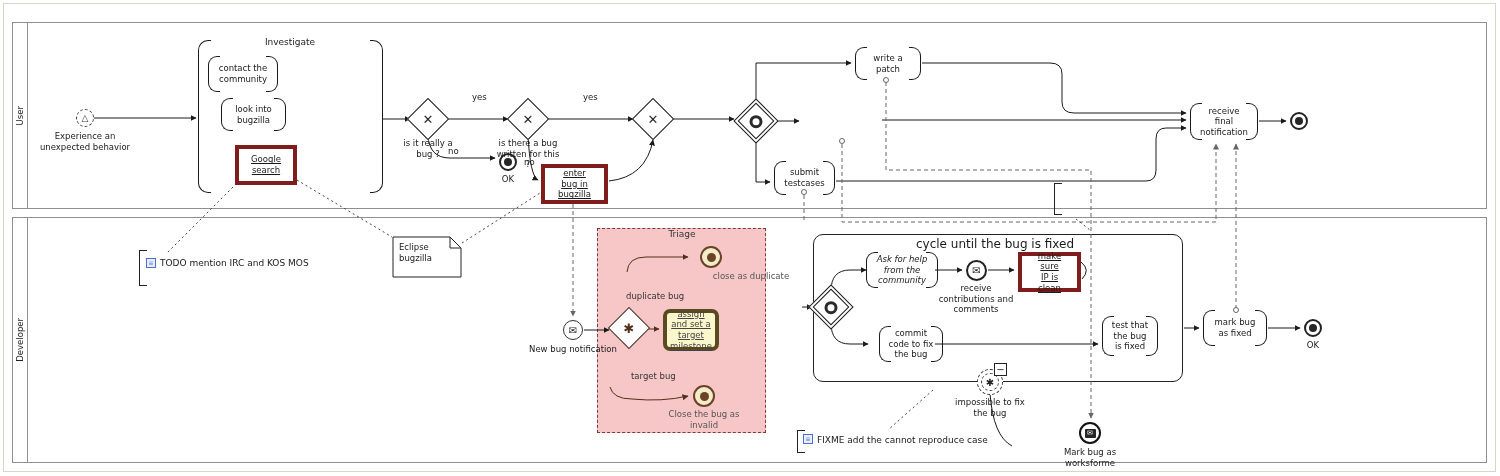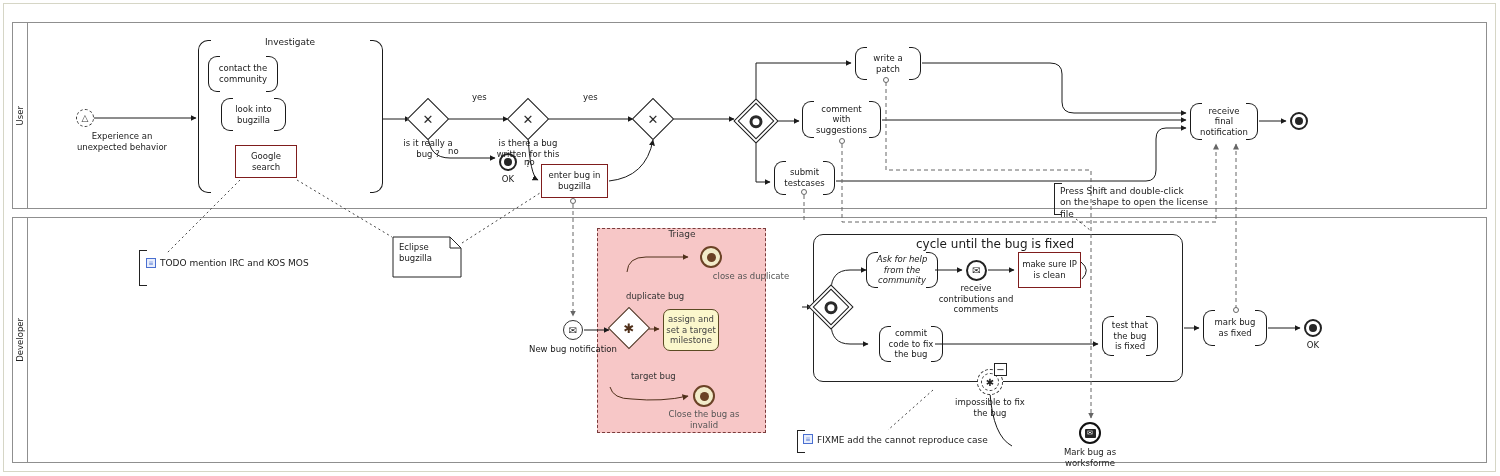--- a/index.html
+++ b/index.html
@@ -14,22 +14,22 @@
                 display:flex; align-items:center; justify-content:center; }
   .vtext { writing-mode:vertical-rl; transform:rotate(180deg); font-size:8.5px; color:#222; }
   .lbl { position:absolute; line-height:1.25; }
   .c { text-align:center; }
   .dim { color:#555; }
   .btask { position:absolute; display:flex; align-items:center; justify-content:center;
            text-align:center; line-height:1.25; padding:0 9px; }
   .btask::before, .btask::after { content:""; position:absolute; top:0; bottom:0; width:11px; }
   .btask::before { left:0; border:1px solid #1a1a1a; border-right:none; border-radius:9px 0 0 9px; }
   .btask::after  { right:0; border:1px solid #1a1a1a; border-left:none; border-radius:0 9px 9px 0; }
-  .rtask { position:absolute; border:1px solid #7f1d1d; background:#fff; display:flex; align-items:center;
-           justify-content:center; text-align:center; line-height:1.25; padding:1px; }
+  .rtask { position:absolute; border:4px solid #7f1d1d; background:#fff; display:flex; align-items:center;
+           justify-content:center; text-align:center; line-height:1.25; padding:16px;text-decoration:underline; }
   .round { border-radius:7px; }
   .gbr { position:absolute; width:13px; border:1px solid #1a1a1a; }
   .gbr.l { border-right:none; border-radius:10px 0 0 10px; }
   .gbr.r { border-left:none; border-radius:0 10px 10px 0; }
   .gw { position:absolute; background:#fff; border:1px solid #1a1a1a; transform:rotate(45deg);
         display:flex; align-items:center; justify-content:center; }
   .gw.double { outline:1px solid #1a1a1a; outline-offset:-4px; }
   .gw .gi { transform:rotate(-45deg); font-weight:bold; font-size:13px; color:#2a2a2a; line-height:1; }
   .ring { width:13px; height:13px; border:3px solid #2a2a2a; border-radius:50%; transform:rotate(-45deg); }
   .event { position:absolute; border-radius:50%; background:#fff; display:flex;
@@ -141,21 +141,21 @@
     </g>
     <g>
       <path d="M393,237 H450 L461,248 V277 H393 Z" fill="#fff" stroke="#222" stroke-width="1"></path>
       <path d="M450,237 V248 H461" fill="none" stroke="#222" stroke-width="1"></path>
     </g>
   </svg>
 
   <div class="event" style="left:76px;top:109px;width:18px;height:18px;border:1px dashed #333;font-size:9px;color:#333;">
       <span>△</span>
     </div>
-  <div class="lbl c" style="left:39px;top:131px;width:92px;margin-left:37px;">Experience an unexpected behavior</div>
+  <div class="lbl c" style="left:39px;top:131px;width:92px;">Experience an unexpected behavior</div>
 
   <div class="gbr l" style="left:198px;top:40px;height:153px;"></div>
   <div class="gbr r" style="left:370px;top:40px;height:153px;"></div>
   <div class="lbl c" style="left:240px;top:37px;width:100px;font-size:9px;">Investigate</div>
 
   <div class="btask" style="left:208px;top:56px;width:70px;height:36px;">
     <span>contact the community</span>
     </div>
   <div class="btask" style="left:221px;top:98px;width:65px;height:33px;">
     <span>look into bugzilla</span>
@@ -191,23 +191,20 @@
     <span class="gi">✕</span>
     </div>
 
   <div class="gw double" style="left:740px;top:105px;width:32px;height:32px;">
     <span class="ring"></span>
     </div>
 
   <div class="btask" style="left:855px;top:47px;width:66px;height:33px;">
     <span>write a patch</span>
     </div>
-  <div class="btask" style="left:802px;top:101px;width:79px;height:37px;">
-    <span>comment with suggestions</span>
-    </div>
   <div class="btask" style="left:774px;top:161px;width:61px;height:34px;">
     <span>submit testcases</span>
     </div>
 
   <div class="btask" style="left:1190px;top:103px;width:68px;height:37px;">
     <span>receive final notification</span>
     </div>
   <div class="event" style="left:1290px;top:112px;width:18px;height:18px;border:2px solid #222;">
       <span class="edot"></span>
     </div>
@@ -281,19 +278,17 @@
     </div>
   <div class="lbl c" style="left:1301px;top:340px;width:24px;">OK</div>
 
   <div class="ann-bracket" style="left:139px;top:250px;height:36px;"></div>
   <div class="note-icon" style="left:146px;top:258px;">≡</div>
   <div class="lbl" style="left:160px;top:258px;width:170px;font-size:9px;">TODO mention IRC and KOS MOS</div>
 
   <div class="lbl" style="left:399px;top:242px;width:44px;">Eclipse bugzilla</div>
 
   <div class="ann-bracket" style="left:1054px;top:183px;height:32px;"></div>
-  <div class="lbl" style="left:1060px;top:186px;width:160px;font-size:9px;white-space:pre-line;">Press Shift and double-click
-on the shape to open the license file</div>
 
   <div class="ann-bracket" style="left:797px;top:430px;height:23px;"></div>
   <div class="note-icon" style="left:803px;top:434px;">≡</div>
   <div class="lbl" style="left:817px;top:435px;width:175px;font-size:9px;">FIXME add the cannot reproduce case</div>
 </div>
 
 </body></html>

